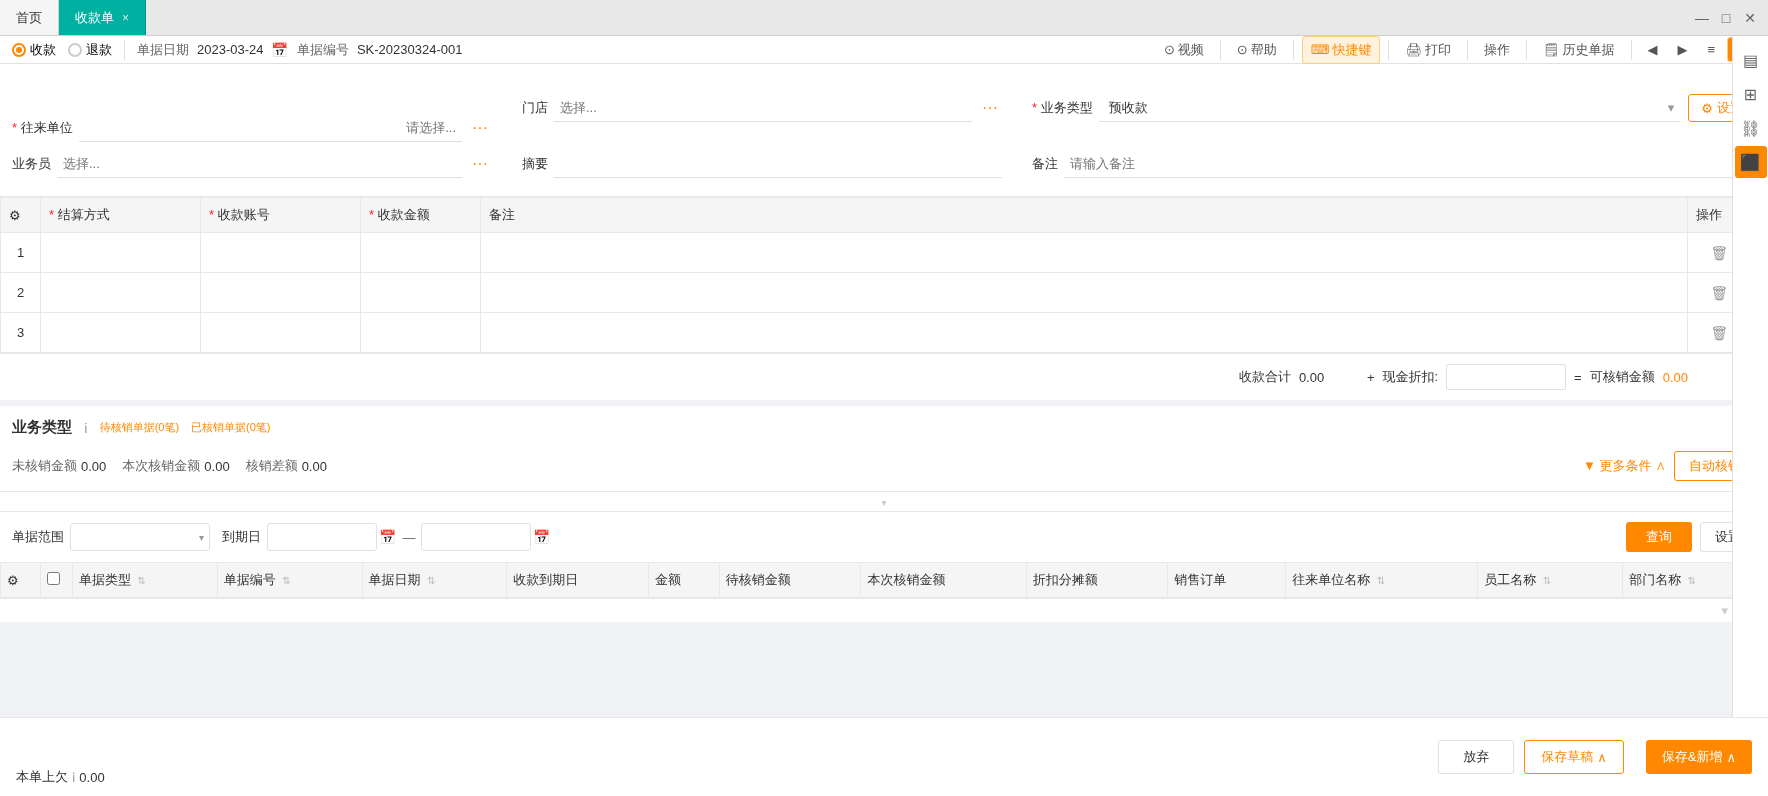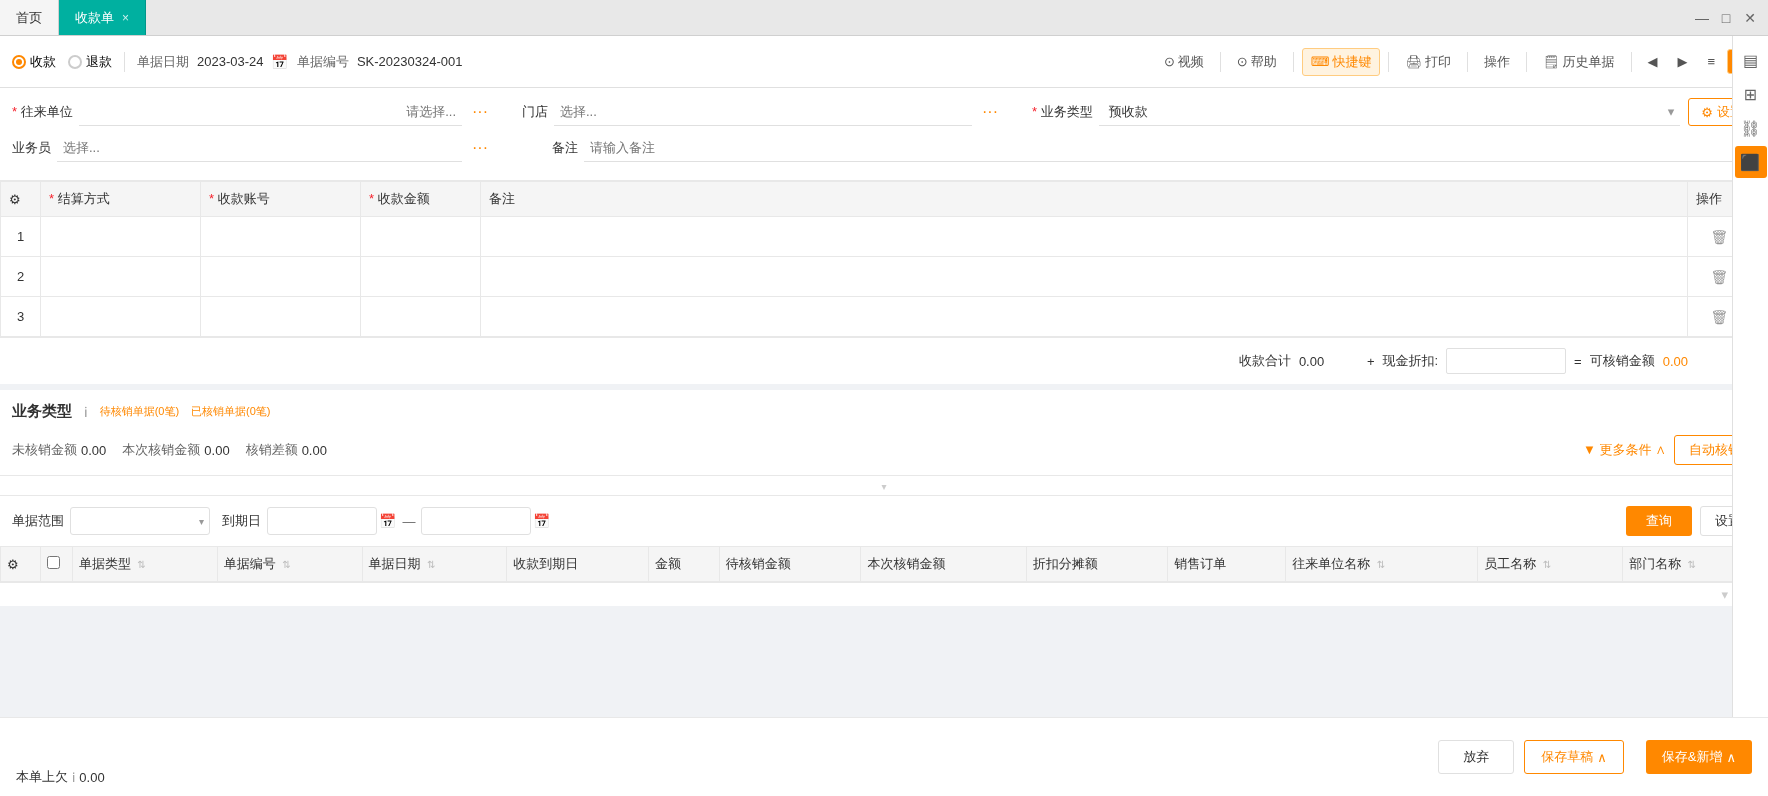--- a/index.html
+++ b/index.html
@@ -18,21 +18,21 @@
       padding: 0 16px; height: 100%; display: flex; align-items: center;
       background: #00b0a0; color: white; cursor: pointer; border-right: 1px solid #00968a;
       gap: 8px;
     }
     .tab-close { cursor: pointer; font-size: 12px; opacity: 0.8; }
     .window-controls { margin-left: auto; display: flex; align-items: center; gap: 4px; padding-right: 8px; }
     .win-btn { width: 20px; height: 20px; display: flex; align-items: center; justify-content: center; cursor: pointer; color: #666; font-size: 14px; }
 
     
     .toolbar {
-      display: flex; align-items: center; background: white; height: 52px;
+      display: flex; align-items: center; background: white; height: 28px;
       border-bottom: 1px solid #e0e0e0; padding: 13px 12px; gap: 8px;
     }
     .radio-group { display: flex; align-items: center; gap: 12px; }
     .radio-item { display: flex; align-items: center; gap: 4px; cursor: pointer; }
     .radio-dot {
       width: 14px; height: 14px; border-radius: 50%; border: 2px solid #ccc;
       display: flex; align-items: center; justify-content: center;
     }
     .radio-dot.active { border-color: #ff8800; }
     .radio-dot.active::after { content: ''; width: 6px; height: 6px; border-radius: 50%; background: #ff8800; }
@@ -274,21 +274,21 @@
     <div class="toolbar-btn">≡</div>
     <div class="toolbar-btn active" style="background:#ff8800;color:white;border-radius:3px;">⊟</div>
   </div>
 </div>
 
 <div class="main-scroll">
 
   <div class="form-area">
     <div class="form-row">
 
-      <div class="form-field" style="max-width:480px;">
+      <div class="form-field" style="max-width:480px;margin-top:40px;">
         <span class="field-label required">往来单位</span>
         <input class="field-input" type="text" style="color: rgb(204, 204, 204); text-align: right;" placeholder="请选择...">
         <span class="field-more">···</span>
       </div>
       <div style="width:30px;"></div>
 
       <div class="form-field" style="max-width:480px;">
         <span class="field-label">门店</span>
         <input class="field-input" type="text" style="color: rgb(204, 204, 204);" placeholder="选择...">
         <span class="field-more">···</span>
@@ -311,20 +311,24 @@
     </div>
     <div class="form-row">
 
       <div class="form-field" style="max-width:480px;">
         <span class="field-label">业务员</span>
         <input class="field-input" type="text" style="color: rgb(204, 204, 204);" placeholder="选择...">
         <span class="field-more">···</span>
       </div>
       <div style="width:30px;"></div>
 
+      <div class="form-field" style="max-width:480px;">
+        <span class="field-label">摘要</span>
+        <input class="field-input" type="text" style="flex: 1 1 0%;">
+      </div>
       <div style="width:30px;"></div>
 
       <div class="form-field" style="flex:0.8;">
         <span class="field-label">备注</span>
         <input class="field-input" type="text" style="color: rgb(204, 204, 204); flex: 1 1 0%;" placeholder="请输入备注">
       </div>
     </div>
   </div>
 
   <div class="table-wrapper">

